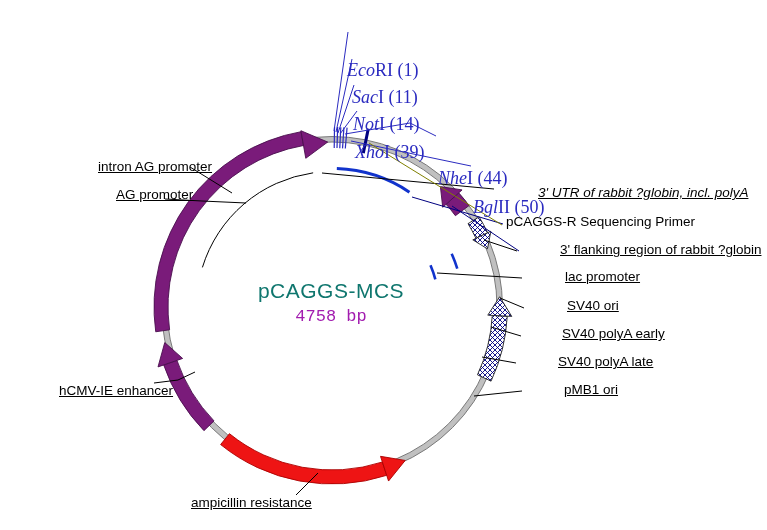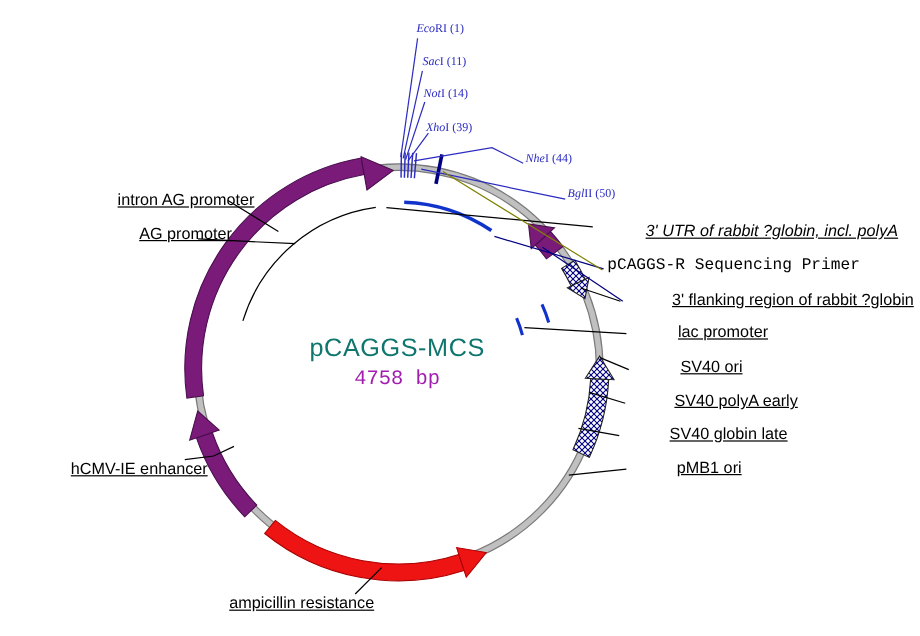--- a/index.html
+++ b/index.html
@@ -1,22 +1,22 @@
 <!DOCTYPE html>
 <html><head>
 <meta charset="utf-8">
 <style>
   html,body{margin:0;padding:0;background:#ffffff;}
   .stage{position:relative;width:767px;height:530px;background:#ffffff;overflow:hidden;
          font-family:"Liberation Sans",sans-serif;}
   #map-svg{position:absolute;left:0;top:0;}
   .lbl{position:absolute;font-size:13.5px;line-height:15px;color:#000;white-space:nowrap;}
   .lbl.u{text-decoration:underline;margin-left:41px;}
-  .enz{position:absolute;font-size:10px;line-height:15px;color:#2B2BC0;white-space:nowrap;
-       font-family:"Liberation Serif",serif;}
+  .enz{position:absolute;font-size:18px;line-height:15px;color:#2B2BC0;white-space:nowrap;
+       font-family:"Liberation Serif",serif;margin-top:46px;}
   .enz .it{font-style:italic;}
   .title-block{position:absolute;left:231px;top:279px;width:200px;text-align:center;}
   .plasmid-name{font-size:21px;letter-spacing:0.5px;color:#0f766e;}
   .plasmid-size{margin-top:4px;font-size:17px;color:#a21caf;font-family:"Liberation Mono",monospace;}
 </style>
 </head>
 <body>
 
 <div class="stage">
   <svg id="map-svg" width="767" height="530" viewBox="0 0 767 530">
@@ -71,26 +71,26 @@
       <polyline points="412,197 503,224" fill="none" stroke="#000080" stroke-width="1"></polyline>
       <polyline points="452,206 519,251" fill="none" stroke="#000080" stroke-width="1"></polyline>
       <polyline points="369,143 502,225" fill="none" stroke="#808000" stroke-width="1"></polyline>
     </svg>
 
   <div class="lbl u" style="left: 57px; top: 159px;">intron AG promoter</div>
   <div class="lbl u" style="left: 75px; top: 187px;">AG promoter</div>
   <div class="lbl u" style="left: 18px; top: 383px;">hCMV-IE enhancer</div>
   <div class="lbl u" style="left: 150px; top: 495px;">ampicillin resistance</div>
   <div class="lbl u" style="left: 497px; top: 185px; font-style: italic;">3' UTR of rabbit ?globin, incl. polyA</div>
-  <div class="lbl" style="left: 506px; top: 214px; font-family: Liberation Mono, monospace;">pCAGGS-R Sequencing Primer</div>
+  <div class="lbl" style="left: 506px; top: 214px;">pCAGGS-R Sequencing Primer</div>
   <div class="lbl u" style="left: 519px; top: 242px;">3' flanking region of rabbit ?globin</div>
   <div class="lbl u" style="left: 524px; top: 269px;">lac promoter</div>
   <div class="lbl u" style="left: 526px; top: 298px;">SV40 ori</div>
   <div class="lbl u" style="left: 521px; top: 326px;">SV40 polyA early</div>
-  <div class="lbl u" style="left: 517px; top: 354px;">SV40 globin late</div>
+  <div class="lbl u" style="left: 517px; top: 354px;">SV40 polyA late</div>
   <div class="lbl u" style="left: 523px; top: 382px;">pMB1 ori</div>
 
   <div class="enz" style="left: 347px; top: 17px;"><span class="it">Eco</span><span>RI (1)</span></div>
   <div class="enz" style="left: 352px; top: 44px;"><span class="it">Sac</span><span>I (11)</span></div>
   <div class="enz" style="left: 353px; top: 71px;"><span class="it">Not</span><span>I (14)</span></div>
   <div class="enz" style="left: 355px; top: 99px;"><span class="it">Xho</span><span>I (39)</span></div>
   <div class="enz" style="left: 438px; top: 125px;"><span class="it">Nhe</span><span>I (44)</span></div>
   <div class="enz" style="left: 473px; top: 154px;"><span class="it">Bgl</span><span>II (50)</span></div>
 
   <div class="title-block">

